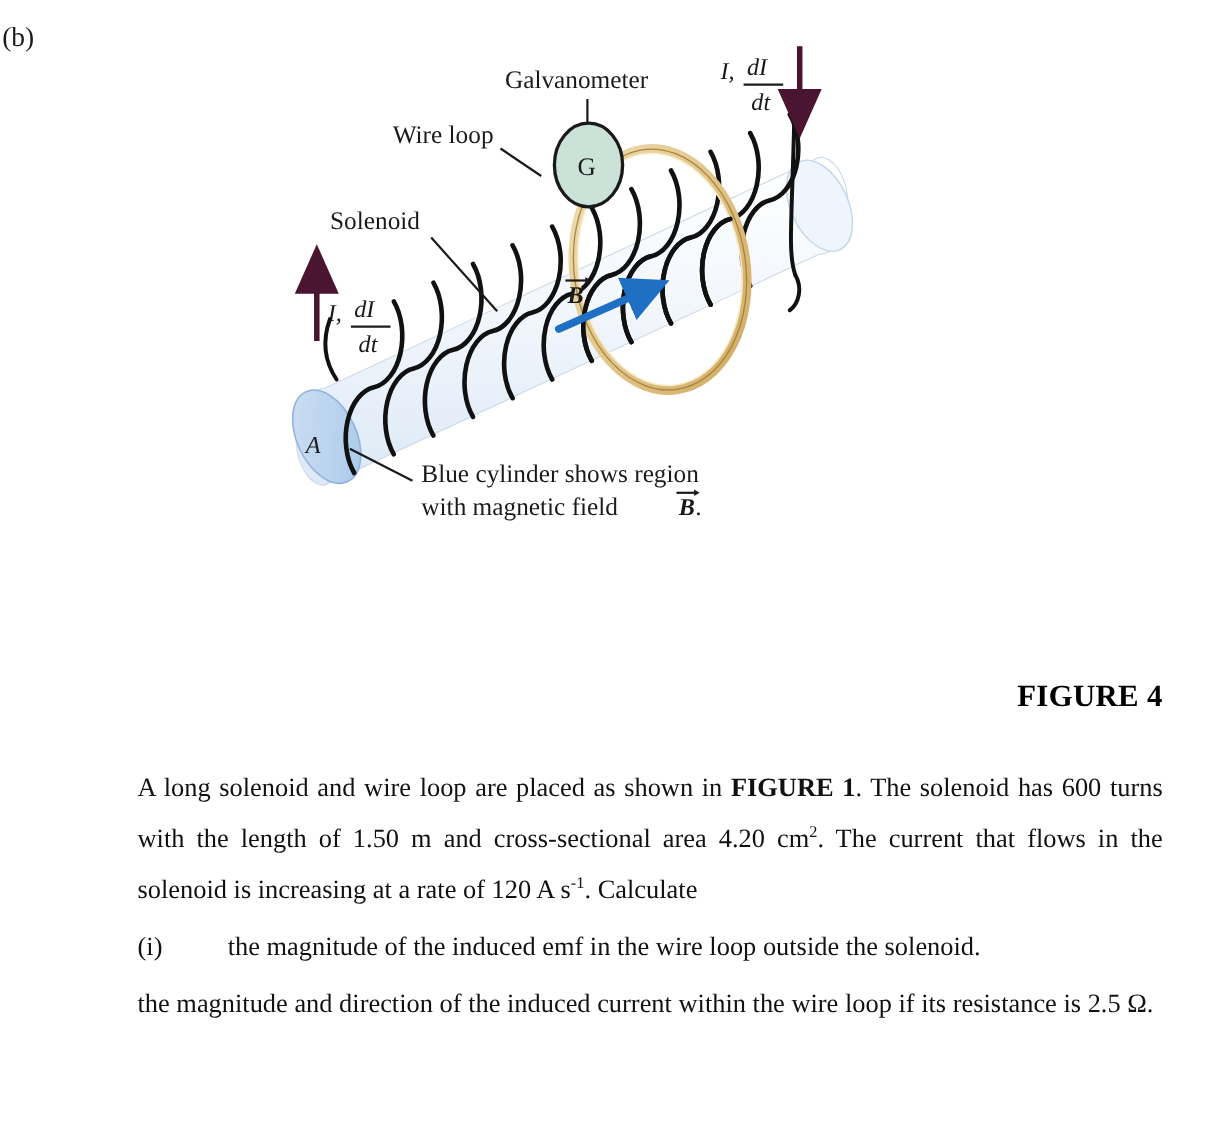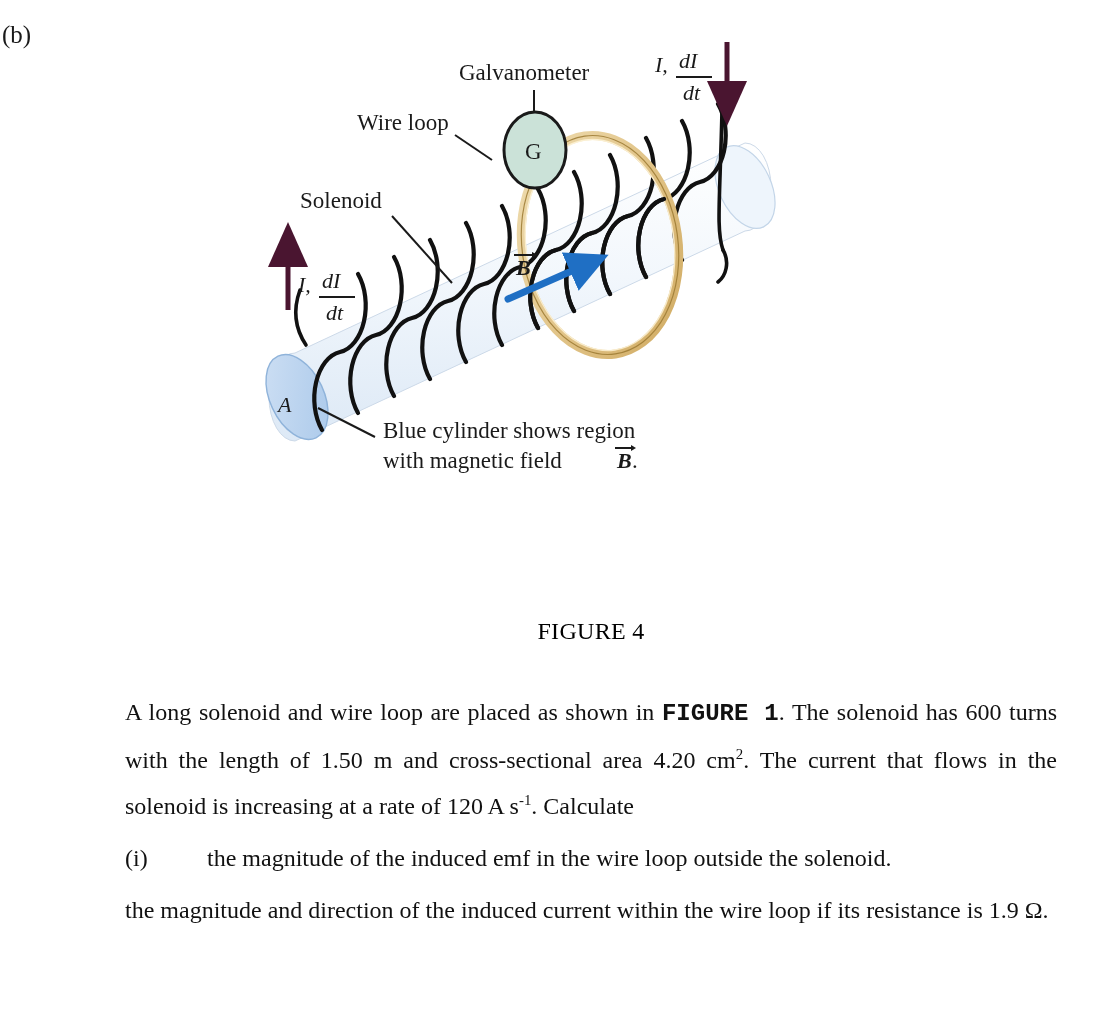--- a/index.html
+++ b/index.html
@@ -67,36 +67,36 @@
   }
 
   
   #doc-body {
     position: absolute;
     left: 125px;
     top: 618px;
     width: 932px;
   }
   #figure-caption {
-    text-align: center;
-    font-size: 24px;
-    font-weight: normal;
+    text-align: right;
+    font-size: 28px;
+    font-weight: bold;
     letter-spacing: 0.3px;
     margin: 0 0 44px 0;
     color: #000;
   }
   #intro-paragraph {
     font-size: 24px;
     line-height: 46px;
     margin: 0;
     text-align: justify;
     text-justify: inter-word;
     color: #111;
   }
-  #intro-paragraph b { font-weight: bold; font-family: Liberation Mono, monospace; }
+  #intro-paragraph b { font-weight: bold; }
   sup { font-size: 0.62em; vertical-align: super; line-height: 0; }
 
   .q-list {
     margin: 2px 0 0 0;
     padding: 0;
     list-style: none;
   }
   .q-item {
     display: flex;
     font-size: 24px;
@@ -255,17 +255,17 @@
   <div id="figure-caption">FIGURE 4</div>
 
   <p id="intro-paragraph"><span>A long solenoid and wire loop are placed as shown in </span><b>FIGURE 1</b><span>. The solenoid has 600 turns with the length of 1.50 m and cross-sectional area 4.20 cm</span><sup>2</sup><span>. The current that flows in the solenoid is increasing at a rate of 120 A s</span><sup>-1</sup><span>. Calculate</span></p>
 
   <ul class="q-list">
     <li class="q-item">
       <span class="q-marker">(i)</span>
       <span class="q-text">the magnitude of the induced emf in the wire loop outside the solenoid.</span>
     </li>
     <li class="q-item">
-      <span class="q-text">the magnitude and direction of the induced current within the wire loop if its resistance is 1.9 Ω.</span>
+      <span class="q-text">the magnitude and direction of the induced current within the wire loop if its resistance is 2.5 Ω.</span>
     </li>
   </ul>
 
 </div>
 
 </body></html>

